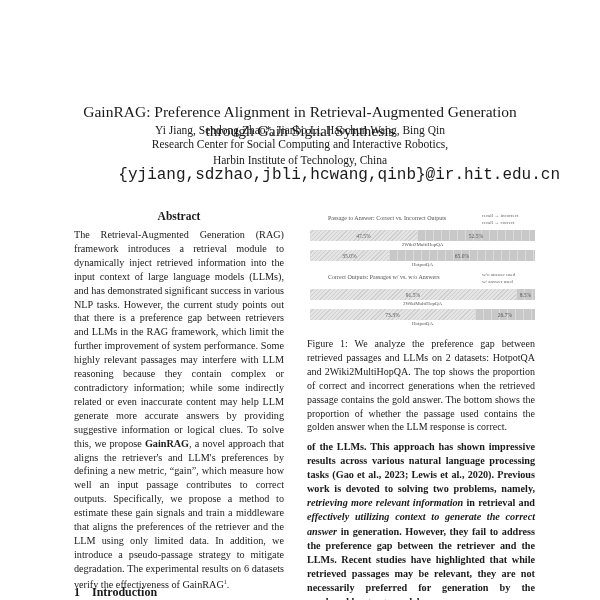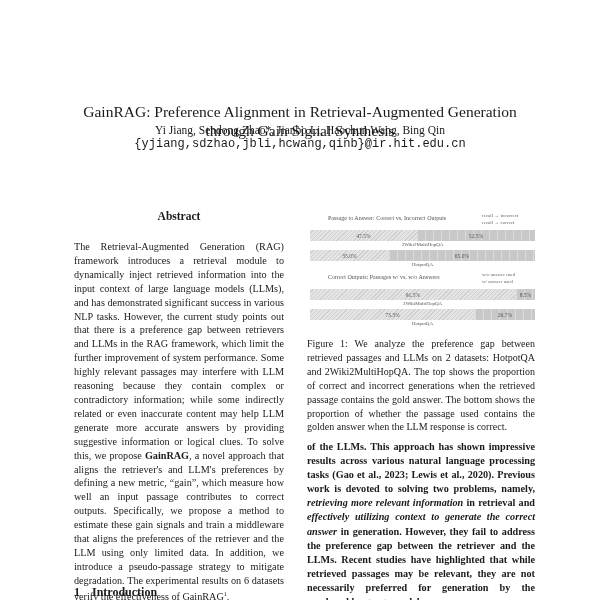--- a/index.html
+++ b/index.html
@@ -1,22 +1,22 @@
 <!DOCTYPE html>
 <html><head>
   <meta charset="utf-8">
   <style>
     html, body { margin: 0; padding: 0; background: #ffffff; }
     body { width: 600px; height: 600px; overflow: hidden; position: relative; font-family: "Liberation Serif", serif; color: #1a1a1a; }
     .title { position: absolute; top: 66px; left: 40px; width: 520px; text-align: center; font-weight: normal; font-size: 15.5px; line-height: 19px; margin-top: 36px; }
     .authors { position: absolute; top: 123px; left: 40px; width: 520px; text-align: center; font-weight: normal; font-size: 11.5px; line-height: 14px; }
     .affil { position: absolute; top: 137px; left: 40px; width: 520px; text-align: center; font-size: 11.5px; line-height: 15.5px; }
-    .email { font-family: "Liberation Mono", monospace; font-size: 12px; }
+    .email { font-family: "Liberation Mono", monospace; font-size: 16px; text-align: right; }
     .col-left { position: absolute; left: 74px; top: 210px; width: 210px; }
-    .abstract-head { text-align: center; font-weight: bold; font-size: 11.5px; margin-bottom: 18px; }
+    .abstract-head { text-align: center; font-weight: bold; font-size: 11.5px; margin-bottom: 6px; }
     .para { font-size: 10.2px; line-height: 13.9px; text-align: justify; hyphens: auto; }
     .section-head { position: absolute; left: 74px; top: 585px; font-weight: bold; font-size: 12px; }
     .section-head .num { display: inline-block; width: 18px; }
     .col-right { position: absolute; left: 307px; width: 228px; }
     .figure { position: absolute; left: 310px; top: 212px; width: 225px; height: 120px; }
     .fig-title { position: absolute; font-size: 6px; color: #555; white-space: nowrap; }
     .legend { position: absolute; font-size: 5px; color: #666; line-height: 7px; }
     .bar { position: absolute; left: 0; width: 225px; height: 11px; display: flex; }
     .seg { height: 100%; display: flex; align-items: center; justify-content: center; font-size: 5.5px; color: #555; }
     .hatch { background: repeating-linear-gradient(135deg, #e4e4e4 0 2px, #d0d0d0 2px 3px); }
@@ -30,20 +30,22 @@
 </head>
 <body>
 
 <div class="title">
   <div>GainRAG: Preference Alignment in Retrieval-Augmented Generation</div>
   <div>through Gain Signal Synthesis</div>
 </div>
 
 <div class="authors">Yi Jiang, Sendong Zhao*, Jianbo Li, Haochun Wang, Bing Qin</div>
 <div class="affil">
+  <div>Research Center for Social Computing and Interactive Robotics,</div>
+  <div>Harbin Institute of Technology, China</div>
   <div class="email">{yjiang,sdzhao,jbli,hcwang,qinb}@ir.hit.edu.cn</div>
 </div>
 
 <div class="col-left">
   <div class="abstract-head">Abstract</div>
   <div class="para"><span>The Retrieval-Augmented Generation (RAG) framework introduces a retrieval module to dynamically inject retrieved information into the input context of large language models (LLMs), and has demonstrated significant success in various NLP tasks. However, the current study points out that there is a preference gap between retrievers and LLMs in the RAG framework, which limit the further improvement of system performance. Some highly relevant passages may interfere with LLM reasoning because they contain complex or contradictory information; while some indirectly related or even inaccurate content may help LLM generate more accurate answers by providing suggestive information or logical clues. To solve this, we propose </span><b>GainRAG</b><span>, a novel approach that aligns the retriever's and LLM's preferences by defining a new metric, “gain”, which measure how well an input passage contributes to correct outputs. Specifically, we propose a method to estimate these gain signals and train a middleware that aligns the preferences of the retriever and the LLM using only limited data. In addition, we introduce a pseudo-passage strategy to mitigate degradation. The experimental results on 6 datasets verify the effectiveness of GainRAG</span><sup>1</sup><span>.</span></div>
 </div>
 
 <div class="section-head">
   <span class="num">1</span><span>Introduction</span>

